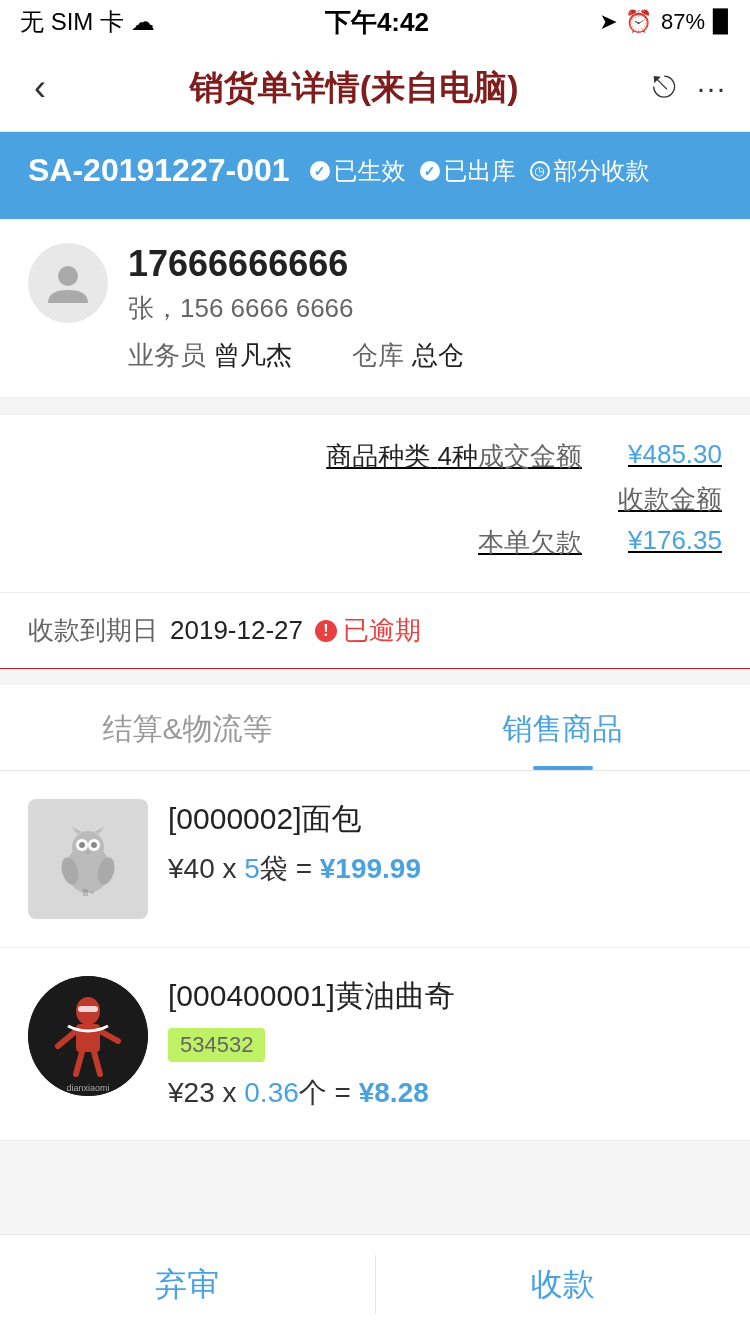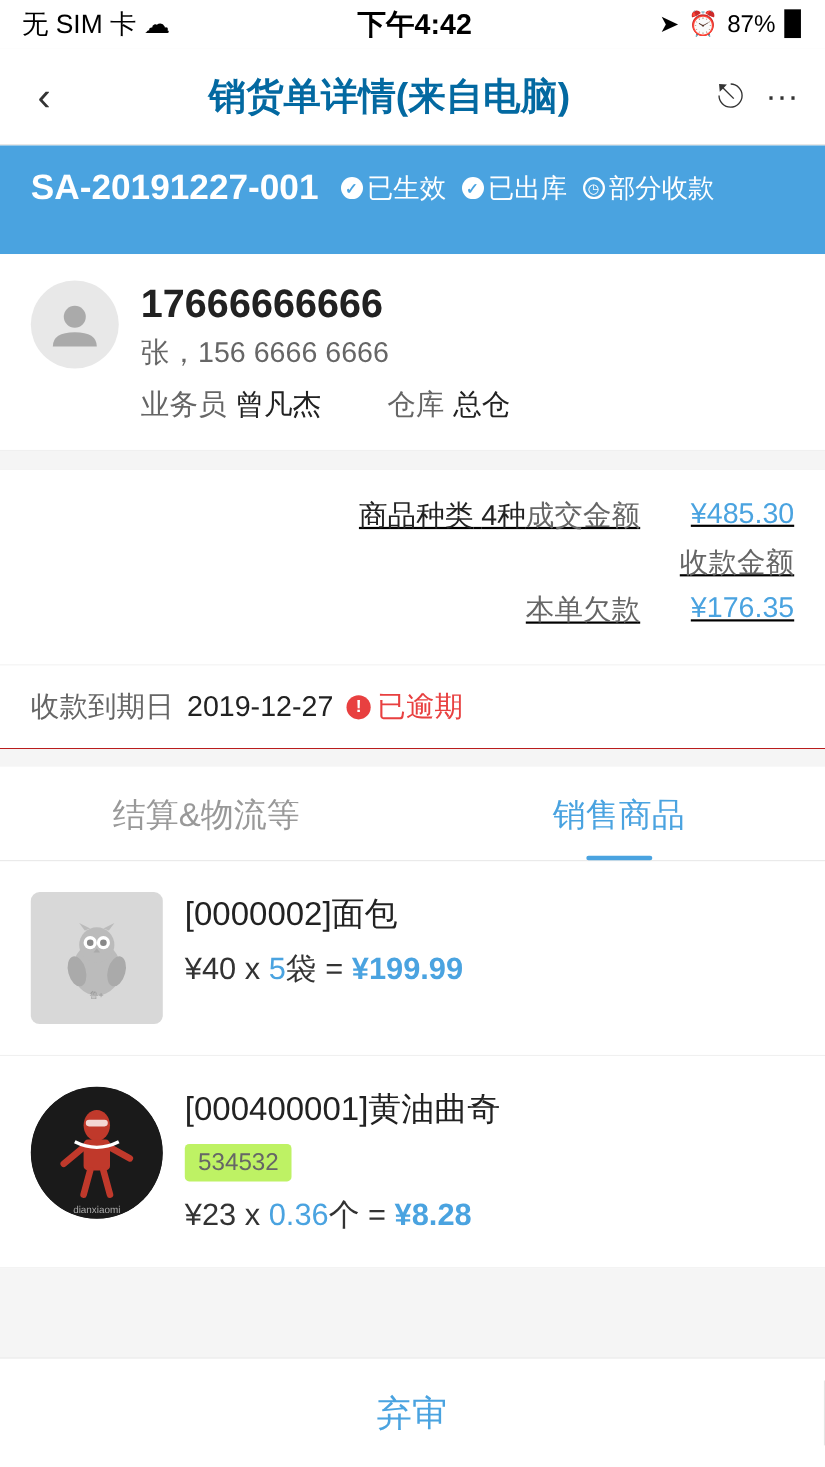--- a/index.html
+++ b/index.html
@@ -42,21 +42,21 @@
       font-size: 36px;
       color: #333;
       cursor: pointer;
       padding: 10px;
     }
     .nav-title {
       flex: 1;
       text-align: center;
       font-size: 34px;
       font-weight: 600;
-      color: #0369a1;
+      color: #7f1d1d;
     }
     .nav-actions {
       display: flex;
       align-items: center;
       gap: 20px;
     }
     .nav-icon {
       font-size: 30px;
       color: #333;
       cursor: pointer;
@@ -65,21 +65,21 @@
     
     .header-banner {
       background: #4aa3e0;
       padding: 20px 28px 16px;
       color: #fff;
     }
     .header-top {
       display: flex;
       align-items: center;
       gap: 20px;
-      margin-bottom: 26px;
+      margin-bottom: 14px;
     }
     .order-id {
       font-size: 32px;
       font-weight: 700;
       color: #fff;
     }
     .status-tags {
       display: flex;
       gap: 14px;
       align-items: center;
@@ -518,13 +518,14 @@
     </div>
   </div>
 
 </div>
 
 <div style="height: 100px;"></div>
 
 <div class="bottom-bar">
   <div class="bottom-btn cancel">弃审</div>
   <div class="bottom-divider"></div>
+  <div class="bottom-btn confirm">收款</div>
 </div>
 
 </body></html>

